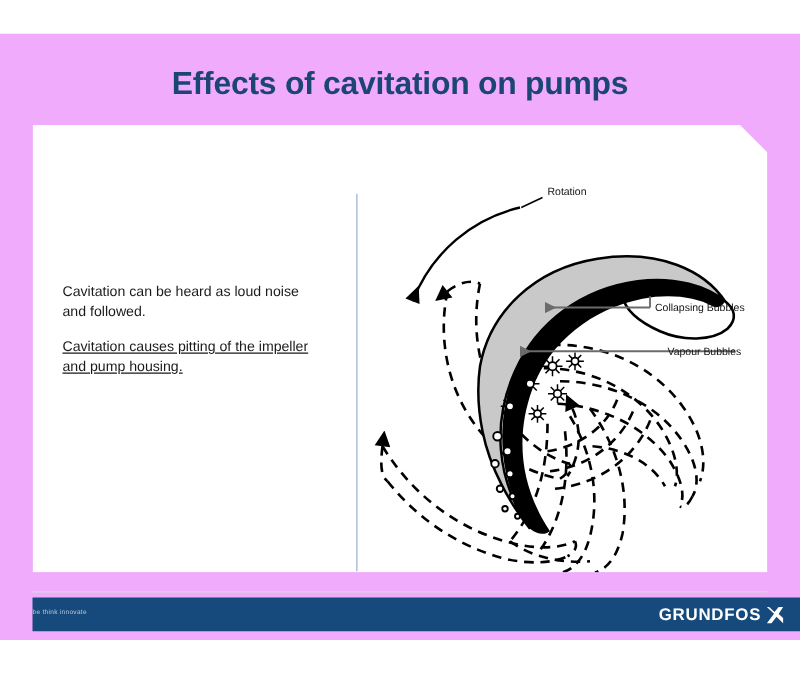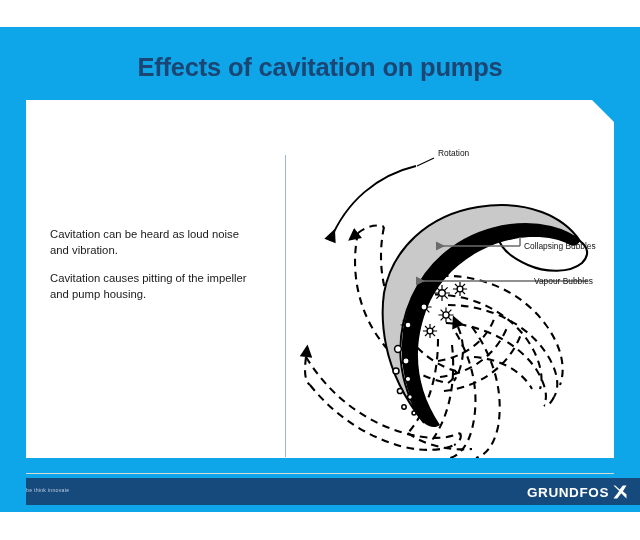--- a/index.html
+++ b/index.html
@@ -12,21 +12,21 @@
     height: 540px;
     font-family: "Liberation Sans", sans-serif;
     overflow: hidden;
   }
   #slide {
     position: absolute;
     left: 0;
     top: 27px;
     width: 640px;
     height: 485px;
-    background: #0ea5e9;
+    background: #f0abfc;
   }
   #slide-title {
     position: absolute;
     left: 0;
     top: 26px;
     width: 640px;
     text-align: center;
     font-size: 25.5px;
     font-weight: bold;
     color: #1b4674;
@@ -45,21 +45,21 @@
   #body-text {
     position: absolute;
     left: 24px;
     top: 127px;
     width: 205px;
     color: #1a1a1a;
     font-size: 11.3px;
     line-height: 15.6px;
   }
   #body-text p { margin: 0 0 13px 0; }
-  #body-text p:last-child { margin-bottom: 16px; }
+  #body-text p:last-child { margin-bottom: 16px; text-decoration: underline; }
 
   #divider {
     position: absolute;
     left: 259px;
     top: 55px;
     width: 1px;
     height: 302px;
     background: #9fb4cd;
   }
 
@@ -93,21 +93,21 @@
     top: 9px;
     color: #b9c9dc;
     font-size: 5.2px;
     letter-spacing: 0.25px;
   }
   #footer-logo {
     position: absolute;
     right: 12px;
     top: 6px;
     display: flex;
-    align-items: center;
+    align-items: flex-start;
     gap: 3px;
   }
   #footer-logo-text {
     color: #ffffff;
     font-size: 13.5px;
     font-weight: bold;
     letter-spacing: 0.6px;
   }
   .lbl {
     position: absolute;
@@ -118,21 +118,21 @@
 </head>
 <body>
 
 <div id="slide">
 
   <div id="slide-title">Effects of cavitation on pumps</div>
 
   <div id="content-card">
 
     <div id="body-text">
-      <p>Cavitation can be heard as loud noise and vibration.</p>
+      <p>Cavitation can be heard as loud noise and followed.</p>
       <p>Cavitation causes pitting of the impeller and pump housing.</p>
     </div>
 
     <div id="divider"></div>
 
     <svg id="diagram" viewBox="0 0 326 313">
       <defs>
         <marker id="arrowL" markerWidth="7" markerHeight="7" refX="6" refY="3" orient="auto" markerUnits="strokeWidth">
           <path d="M6,0 L0,3 L6,6 z" fill="#6b6b6b"></path>
         </marker>

